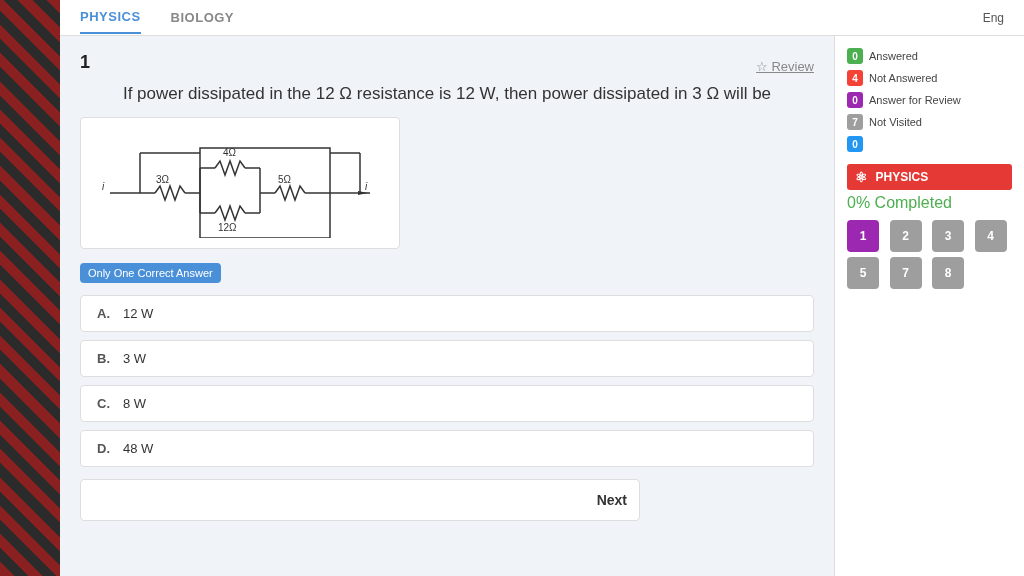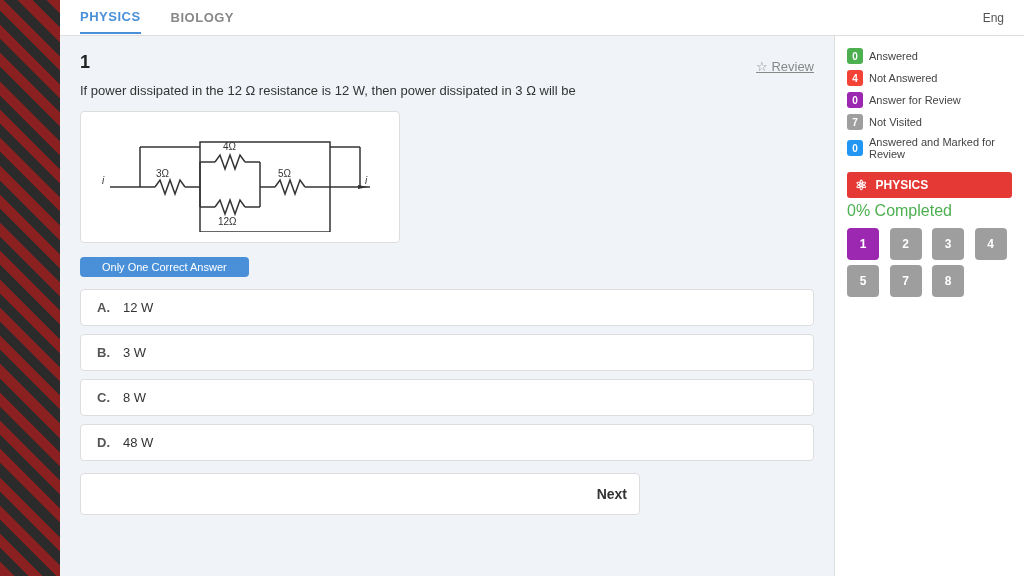--- a/index.html
+++ b/index.html
@@ -91,24 +91,25 @@
     .review-btn {
       float: right;
       font-size: 13px;
       color: #888;
       cursor: pointer;
       margin-top: -22px;
       text-decoration: underline;
     }
 
     .question-text {
-      font-size: 13px;
+      font-size: 17px;
       color: #333;
       margin-bottom: 10px;
       line-height: 1.5;
+      text-align: center;
     }
 
     
     .circuit-container {
       background: white;
       border: 1px solid #ddd;
       border-radius: 4px;
       padding: 10px;
       margin-bottom: 14px;
       display: flex;
@@ -116,21 +117,21 @@
       align-items: center;
       width: 320px;
     }
 
     
     .answer-type {
       display: inline-block;
       background: #4a90d9;
       color: white;
       font-size: 11px;
-      padding: 4px 22px;
+      padding: 4px 8px;
       border-radius: 4px;
       margin-bottom: 12px;
     }
 
     
     .options-list {
       display: flex;
       flex-direction: column;
       gap: 8px;
       margin-bottom: 12px;
@@ -366,21 +367,20 @@
       <div class="legend-row">
         <div class="legend-box marked">0</div>
         <span>Answer for Review</span>
       </div>
       <div class="legend-row">
         <div class="legend-box not-visited">7</div>
         <span>Not Visited</span>
       </div>
       <div class="legend-row">
         <div class="legend-box answered-marked">0</div>
-        <span>Answered and Marked for Review</span>
       </div>
 
       <div class="subject-header">
         <span class="subject-icon">⚛</span>
         <span>PHYSICS</span>
       </div>
       <div class="progress-text">0% Completed</div>
 
       <div class="q-grid">
         <div class="q-num current">1</div>

